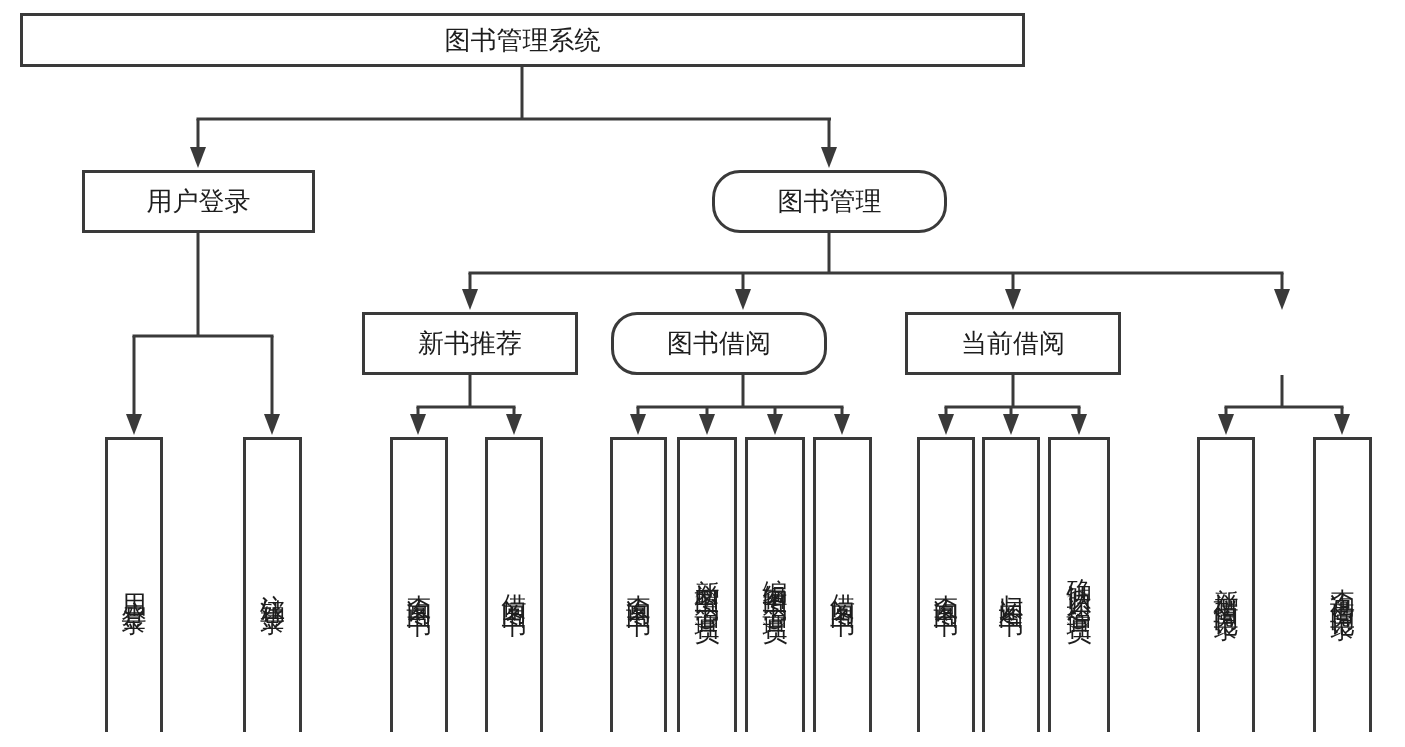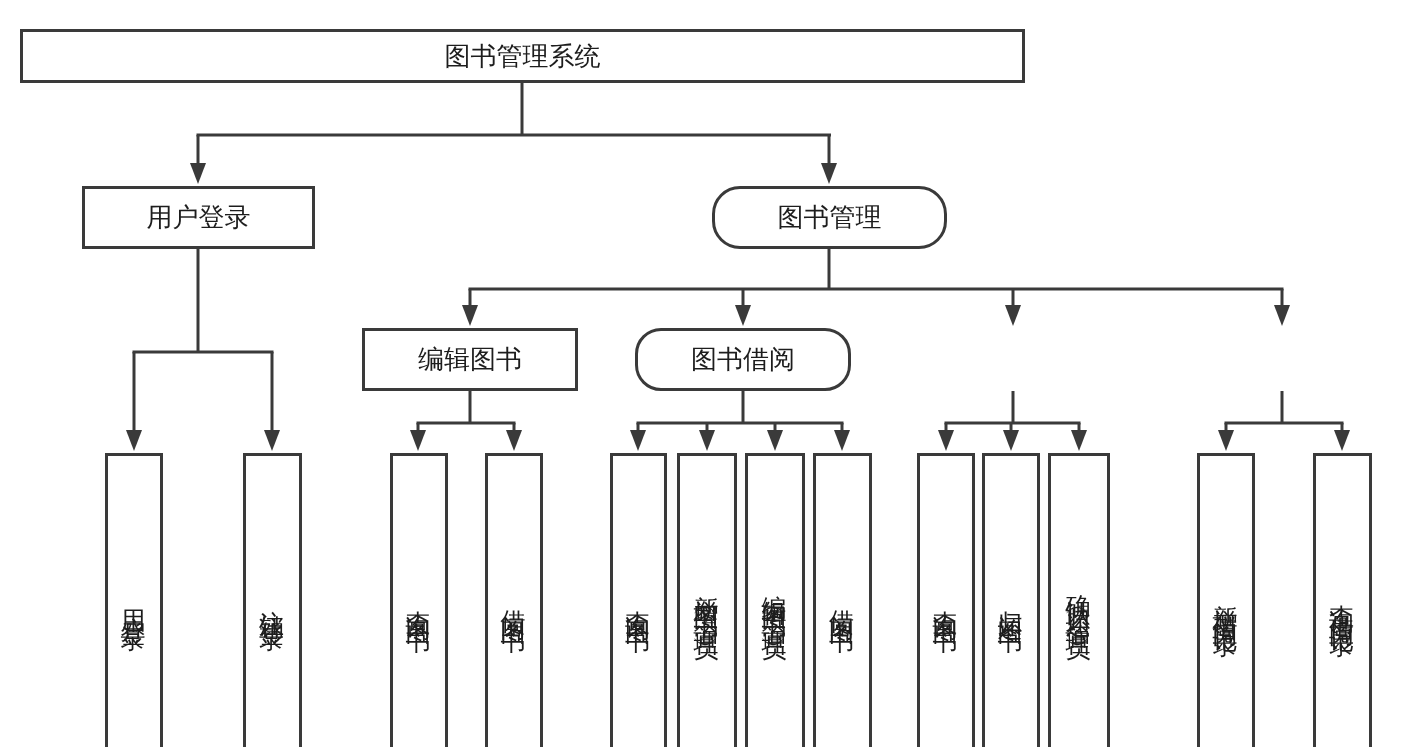--- a/index.html
+++ b/index.html
@@ -1,22 +1,21 @@
 <!DOCTYPE html>
 <html lang="zh"><head>
 <meta charset="utf-8">
 <style>
   html,body{margin:0;padding:0;background:#ffffff;}
   .canvas{
     position:relative;
     width:1405px;height:732px;
     background:#ffffff;
-    font-family:Liberation Sans, sans-serif;
+    font-family:Liberation Serif, serif;
     overflow:hidden;
-    margin-top:16px;
   }
   .connectors{position:absolute;left:0;top:0;z-index:1;}
   .node{
     position:absolute;
     box-sizing:border-box;
     border:3px solid #3a3a3a;
     background:#ffffff;
     display:flex;align-items:center;justify-content:center;
     color:#1d1d1d;
     font-size:26px;
@@ -111,22 +110,23 @@
         <polygon points="1218,414 1234,414 1226,435"></polygon>
         <polygon points="1334,414 1350,414 1342,435"></polygon>
       </g>
   </svg>
 
   <div class="node" style="left:20px;top:13px;width:1005px;height:54px;">图书管理系统</div>
 
   <div class="node" style="left:82px;top:170px;width:233px;height:63px;">用户登录</div>
   <div class="node" style="left:712px;top:170px;width:235px;height:63px;border-radius:28px;">图书管理</div>
 
-  <div class="node" style="left:362px;top:312px;width:216px;height:63px;">编辑图书</div>
-  <div class="node" style="left:635px;top:312px;width:216px;height:63px;border-radius:26px;">图书借阅</div>
+  <div class="node" style="left:362px;top:312px;width:216px;height:63px;">新书推荐</div>
+  <div class="node" style="left:611px;top:312px;width:216px;height:63px;border-radius:26px;">图书借阅</div>
+  <div class="node" style="left:905px;top:312px;width:216px;height:63px;">当前借阅</div>
 
   <div class="node leaf" style="left:105px;top:437px;width:58px;height:298px;">
     <span class="vtext">用户登录</span>
   </div>
   <div class="node leaf" style="left:243px;top:437px;width:59px;height:298px;">
     <span class="vtext">注销登录</span>
   </div>
   <div class="node leaf" style="left:390px;top:437px;width:58px;height:298px;">
     <span class="vtext">查询图书</span>
   </div>

